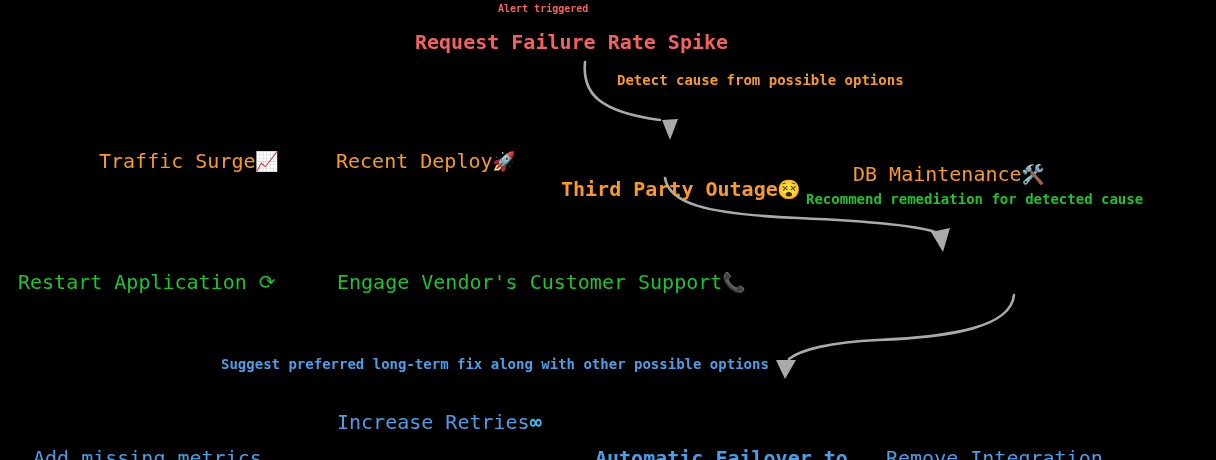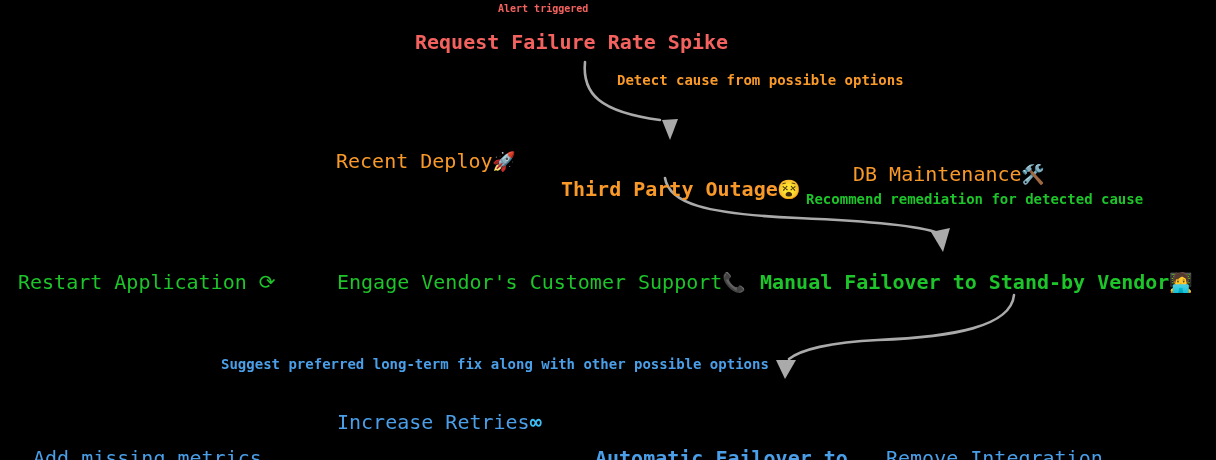--- a/index.html
+++ b/index.html
@@ -35,34 +35,34 @@
     <polygon points="931,232 950,228 943,252"></polygon>
     <path d="M1014,295 C1011,327 952,337 878,340 C830,342 800,350 789,359"></path>
     <polygon points="776,360 796,360 785,379"></polygon>
   </svg>
 
   <div class="abs tag c-alert" style="left:498px;top:3px;">Alert triggered</div>
   <div class="abs edge-label c-cause" style="left:617px;top:72px;">Detect cause from possible options</div>
 
   <div class="abs title c-alert" style="left:415px;top:30px;">Request Failure Rate Spike</div>
 
+  <div class="abs node c-cause" style="left:99px;top:149px;"><span>Traffic Surge</span><span class="emoji">📈</span></div>
 
   <div class="abs node c-cause" style="left:330px;top:149px;margin-left:6px;"><span>Recent Deploy</span><span class="emoji">🚀</span></div>
 
   <div class="abs node sel c-cause" style="left:561px;top:149px;margin-top:28px;"><span>Third Party Outage</span><span class="emoji">😵</span></div>
 
   <div class="abs node c-cause" style="left:853px;top:162px;"><span>DB Maintenance</span><span class="emoji">🛠️</span></div>
 
   <div class="abs edge-label c-rem" style="left:806px;top:191px;">Recommend remediation for detected cause</div>
 
   <div class="abs node c-rem" style="left:18px;top:270px;"><span>Restart Application ⟳</span></div>
 
   <div class="abs node c-rem" style="left:313px;top:270px;margin-left:24px;"><span>Engage Vendor's Customer Support</span><span class="emoji">📞</span></div>
 
-  <div class="abs node sel c-rem" style="left:760px;top:270px;"><span>Manual Failover to Stand-by Vendor</span><span class="emoji">🧑‍💻</span></div>
 
   <div class="abs edge-label c-fix" style="left:221px;top:356px;">Suggest preferred long-term fix along with other possible options</div>
 
   <div class="abs node c-fix" style="left:33px;top:398px;">
     <div>Add missing metrics</div>
     
   </div>
 
   <div class="abs node c-fix" style="left:337px;top:410px;"><span>Increase Retries</span><span class="inf">∞</span></div>
 

